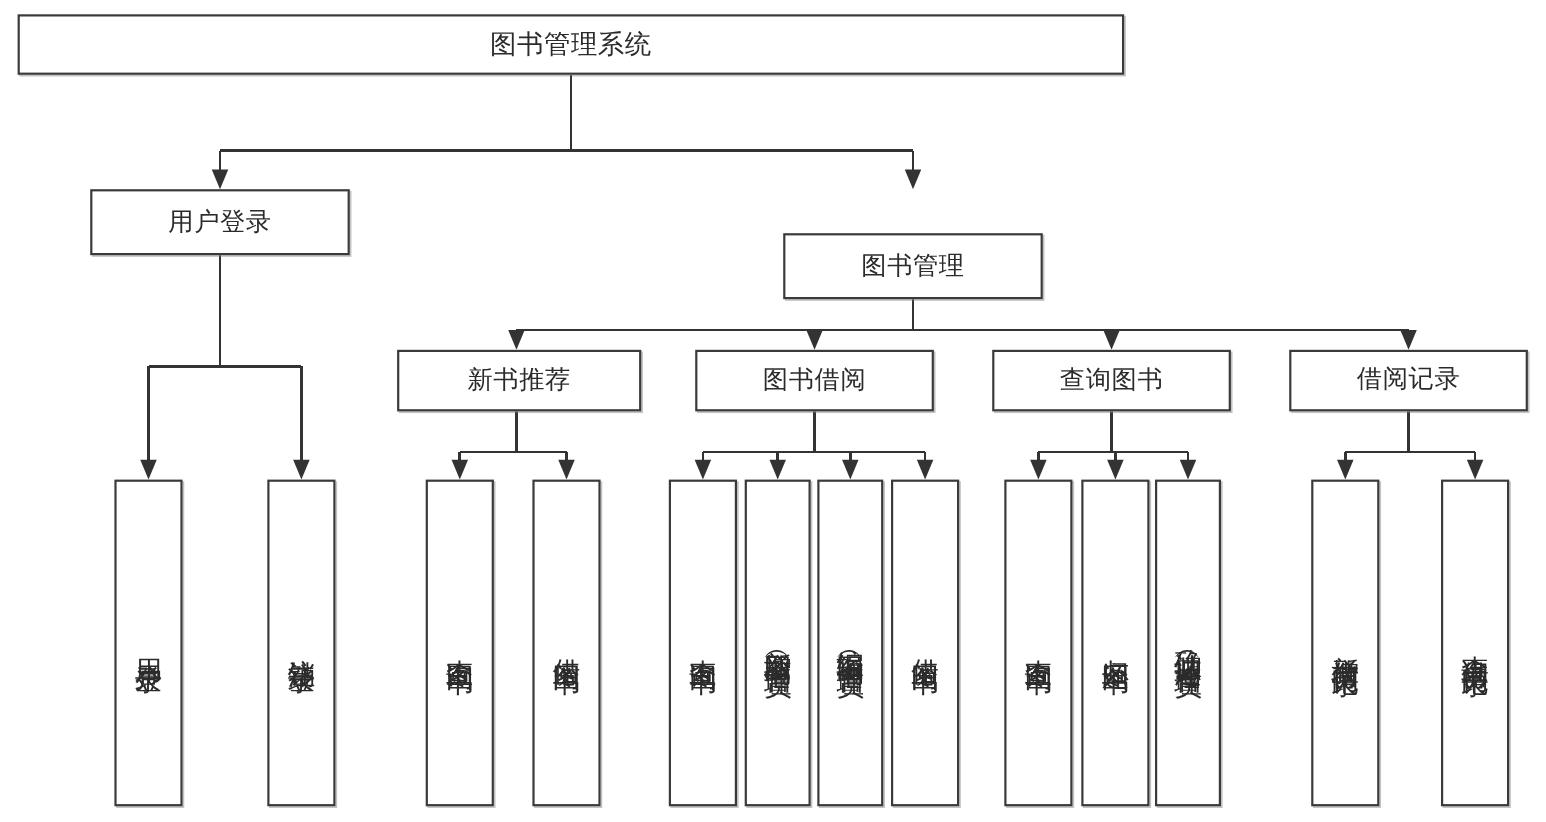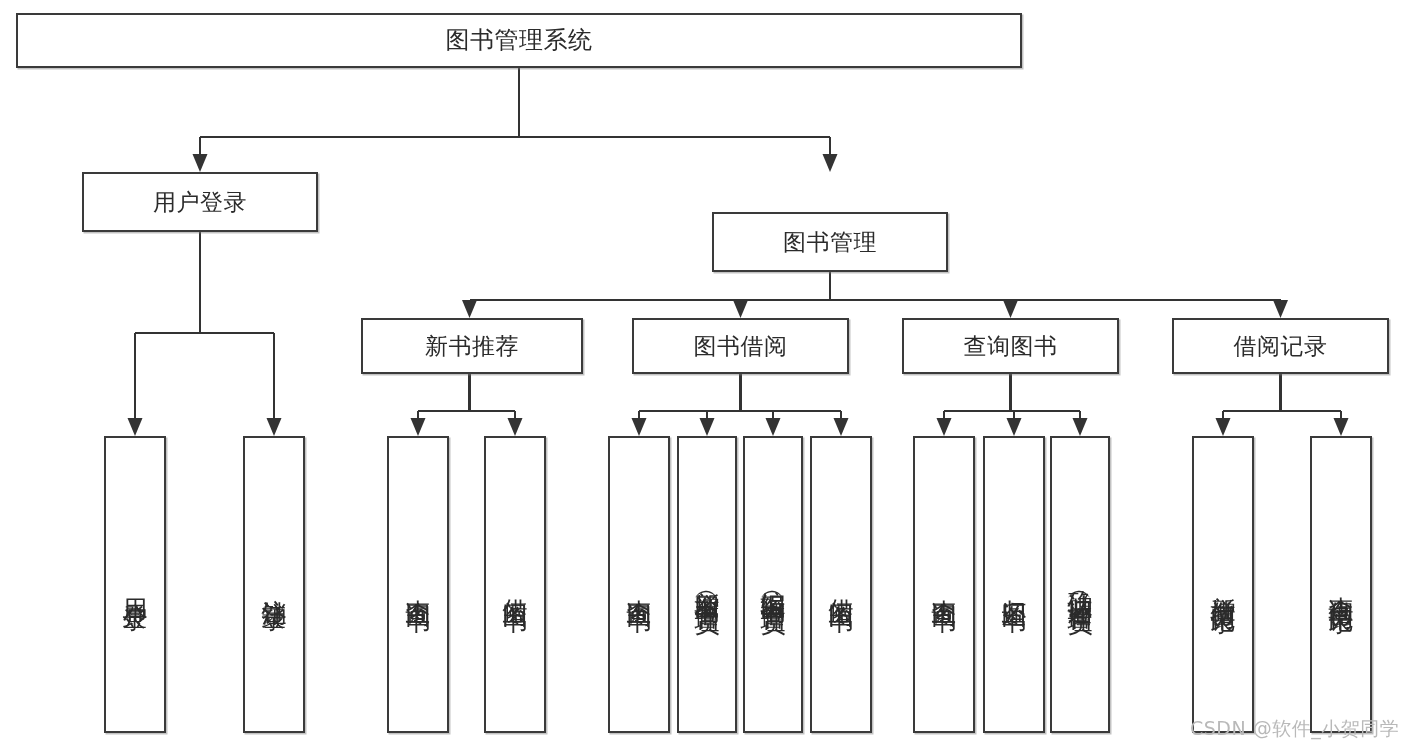--- a/index.html
+++ b/index.html
@@ -145,21 +145,21 @@
       </div>
       <div class="node horiz" style="left: 361px; top: 318px; width: 222px; height: 56px;">
         <span class="node-label">新书推荐</span>
       </div>
       <div class="node horiz" style="left: 632px; top: 318px; width: 217px; height: 56px;">
         <span class="node-label">图书借阅</span>
       </div>
       <div class="node horiz" style="left: 902px; top: 318px; width: 217px; height: 56px;">
         <span class="node-label">查询图书</span>
       </div>
-      <div class="node horiz" style="left: 1172px; top: 318px; width: 217px; height: 56px;">
+      <div class="node horiz" style="left: 1172px; top: 318px; width: 217px; height: 56px; font-family: Liberation Mono, monospace;">
         <span class="node-label">借阅记录</span>
       </div>
       <div class="node vert" style="left: 104px; top: 436px; width: 62px; height: 297px;">
         <span class="node-label">用户登录</span>
       </div>
       <div class="node vert" style="left: 243px; top: 436px; width: 62px; height: 297px;">
         <span class="node-label">注销登录</span>
       </div>
       <div class="node vert" style="left: 387px; top: 436px; width: 62px; height: 297px;">
         <span class="node-label">查询图书</span>
@@ -189,15 +189,14 @@
         <span class="node-label">确认归还（管理员）</span>
       </div>
       <div class="node vert" style="left: 1192px; top: 436px; width: 62px; height: 297px;">
         <span class="node-label">新增借阅记录</span>
       </div>
       <div class="node vert" style="left: 1310px; top: 436px; width: 62px; height: 297px;">
         <span class="node-label">查询借阅记录</span>
       </div>
     </div>
 
-  <div class="watermark" style="left: 1190px; top: 716px;">CSDN @软件_小贺同学</div>
 
 </div>
 
 </body></html>

